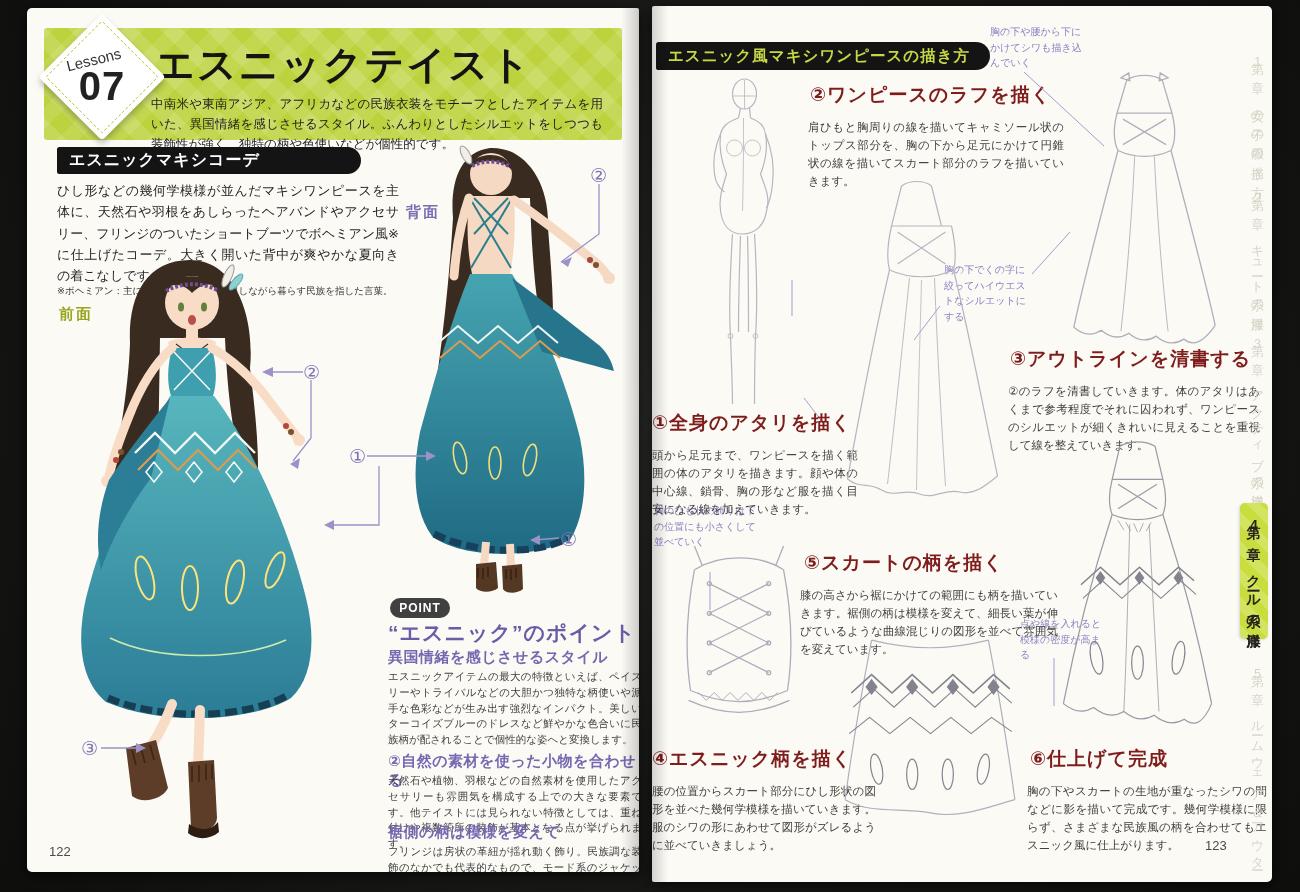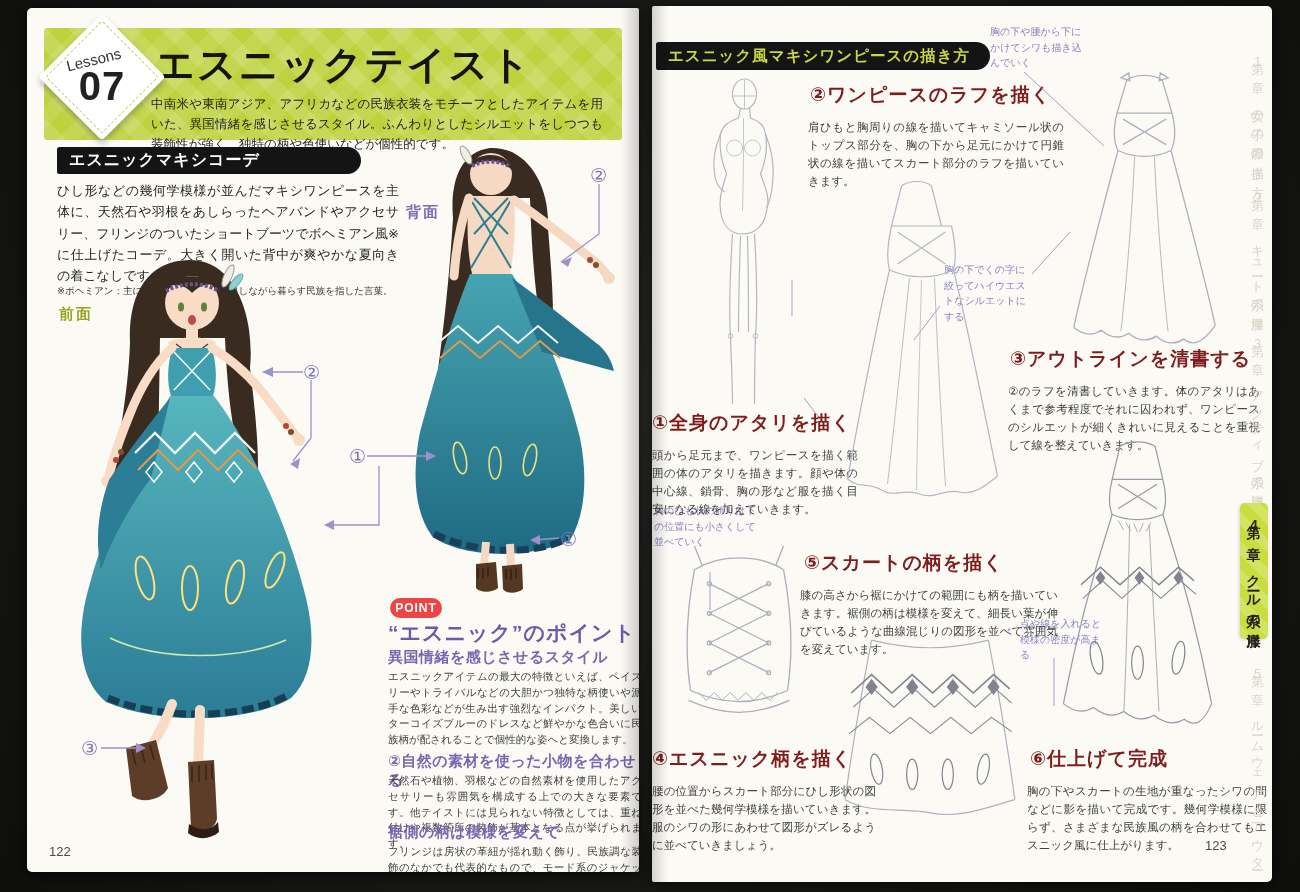--- a/index.html
+++ b/index.html
@@ -42,21 +42,21 @@
   .coord-body{left:30px;top:172px;width:342px;font-size:13px;line-height:1.64;color:#262626;text-align:justify;}
   .coord-note{left:30px;top:277px;width:360px;font-size:9.5px;color:#333;}
 
   .fig-label{font-size:15px;font-weight:bold;letter-spacing:2px;}
   .fl-front{left:32px;top:297px;color:#99a51f;}
   .fl-back{left:379px;top:195px;color:#7d6cb4;}
 
   .callout{font-size:19px;color:#7f74b8;line-height:1;}
 
   
-  .point-badge{left:363px;top:590px;width:52px;height:20px;background:#ef4444;color:#fff;
+  .point-badge{left:363px;top:590px;width:60px;height:20px;background:#404040;color:#fff;
     font-size:12px;font-weight:bold;border-radius:10px;display:flex;align-items:center;justify-content:center;letter-spacing:1px;text-align:center;}
   .point-heading{left:361px;top:611px;font-size:21px;font-weight:bold;color:#6c5ca8;letter-spacing:1px;}
   .pt-title{font-size:15px;font-weight:bold;color:#7668b0;letter-spacing:.5px;}
   .pt-body{font-size:10.5px;line-height:1.5;color:#3d3d3d;text-align:justify;width:254px;}
 
   .pagenum{font-size:13px;color:#4a4a4a;}
 
   
   .step-h{color:#7f1d1d;font-weight:bold;font-size:19px;letter-spacing:1px;}
   .step-b{font-size:11.5px;line-height:1.58;color:#3f3f3f;text-align:justify;margin-top:8px;}

